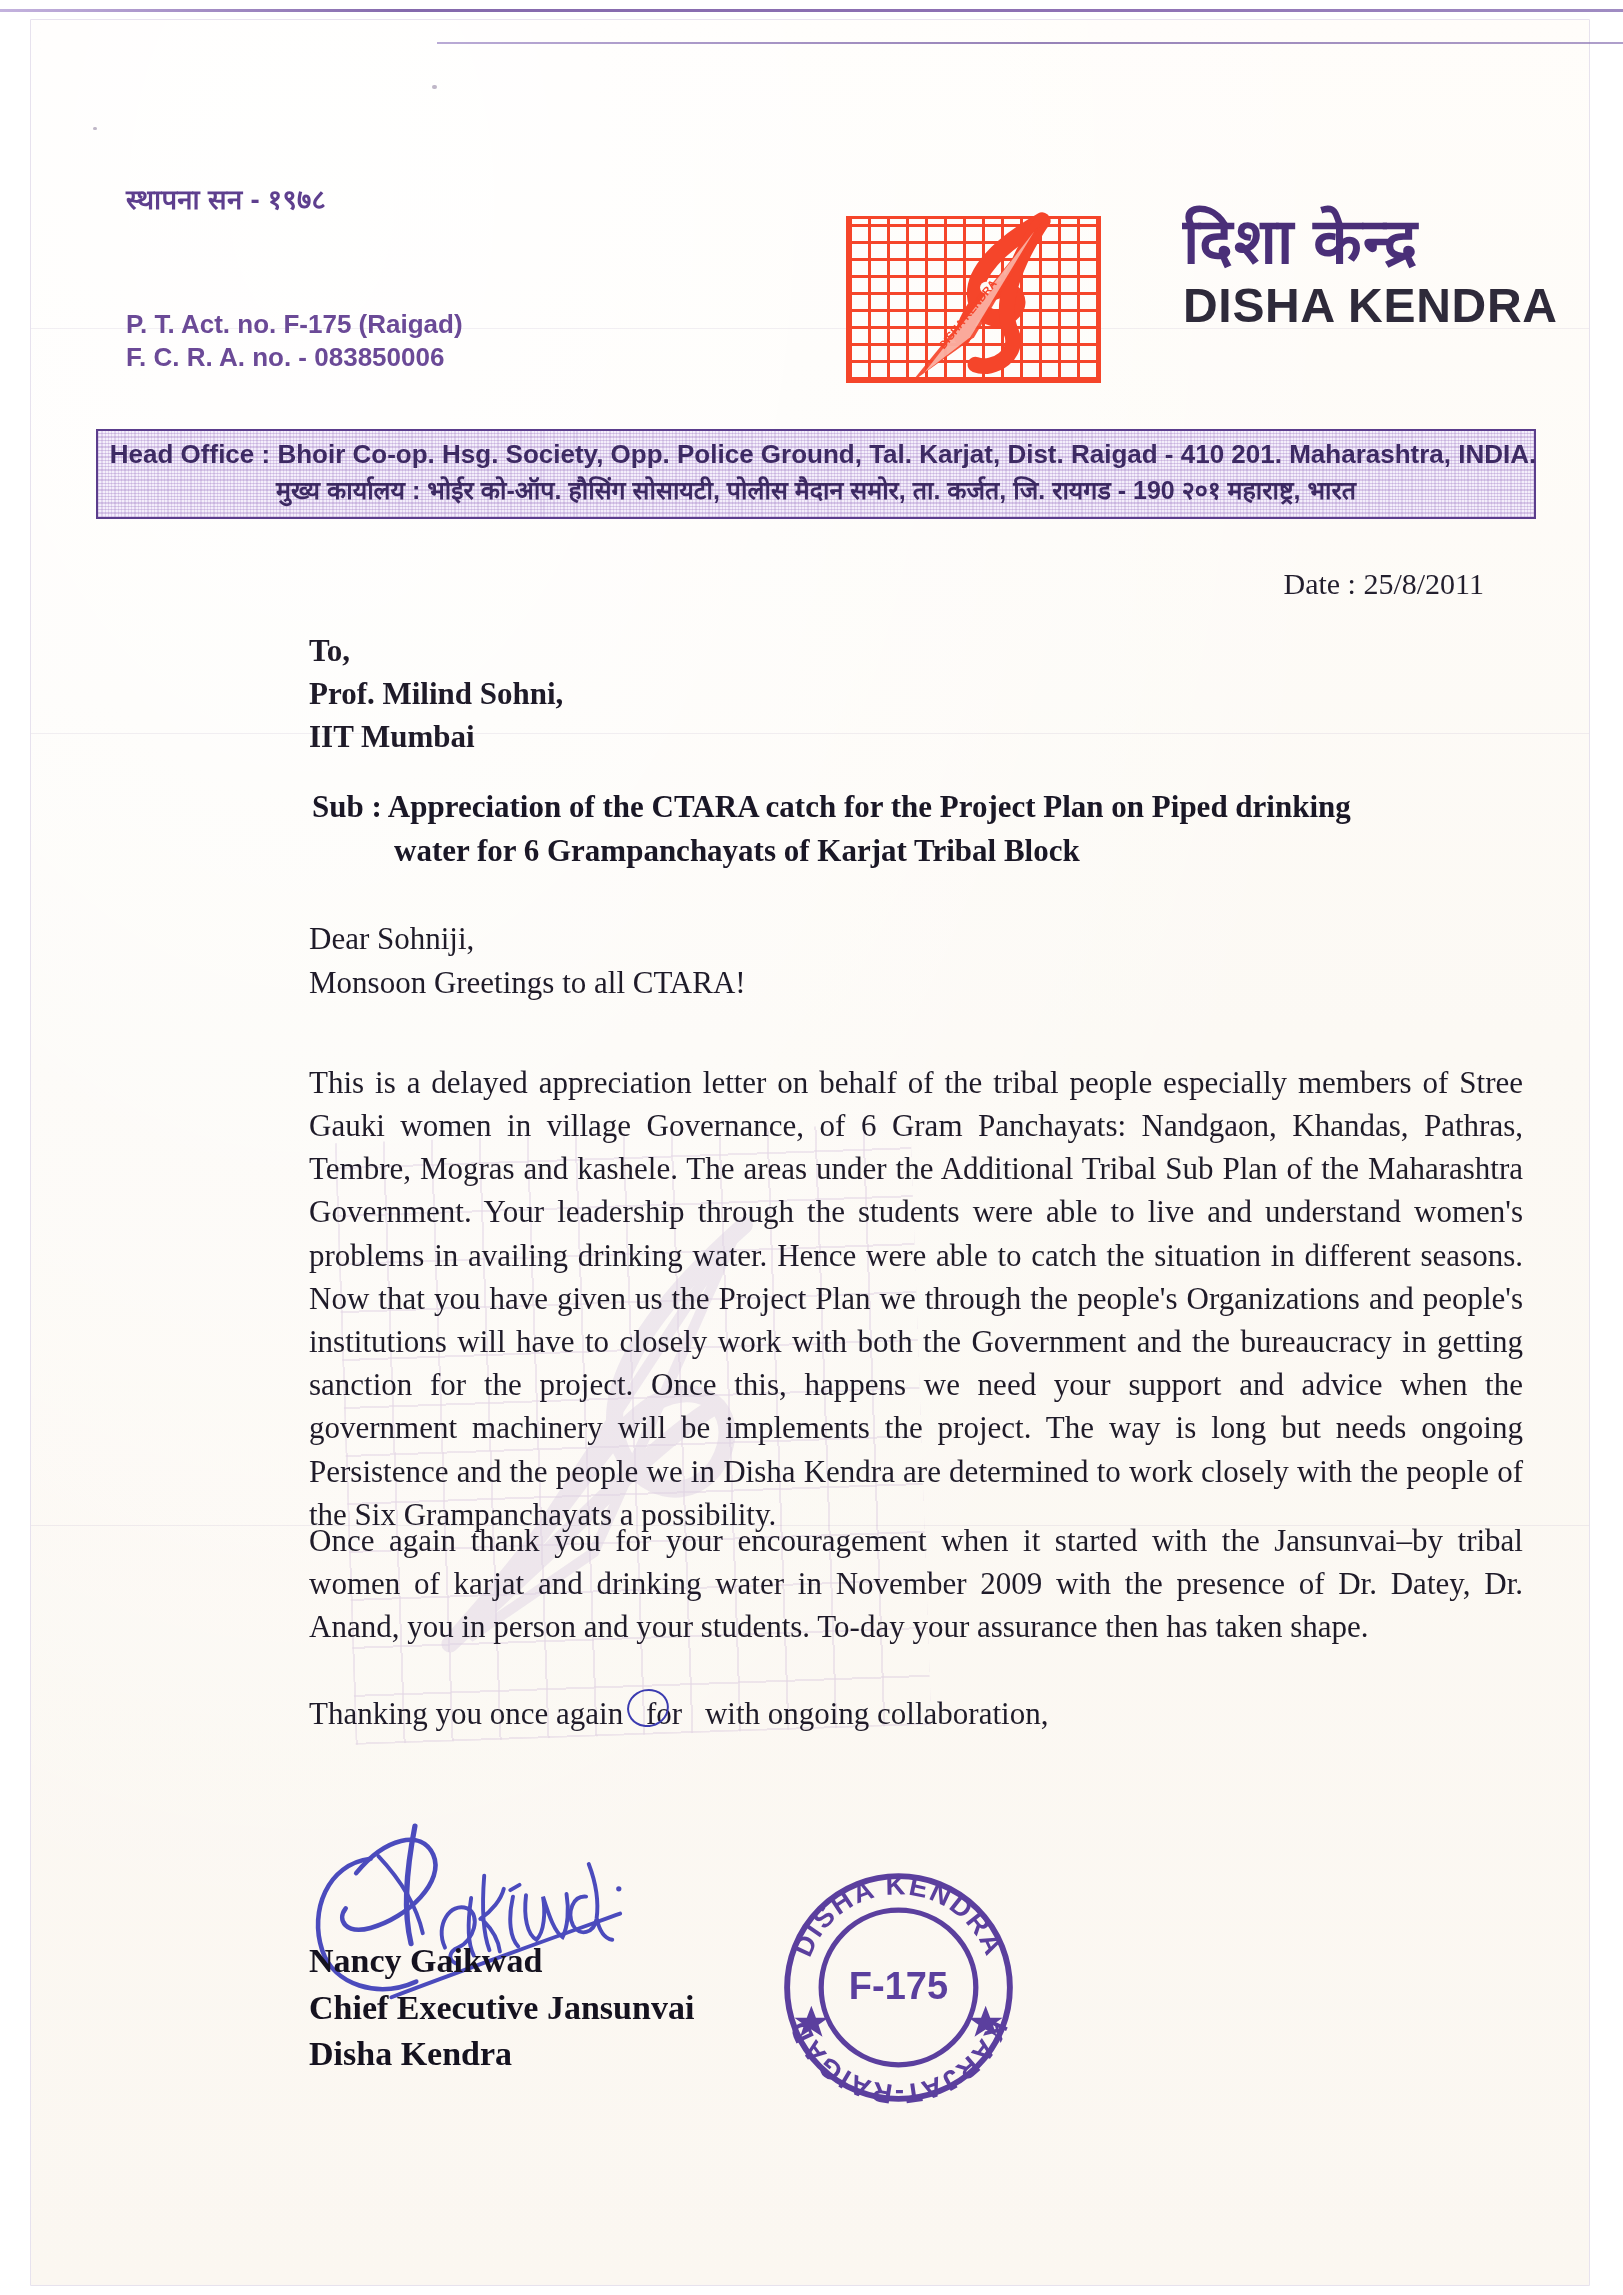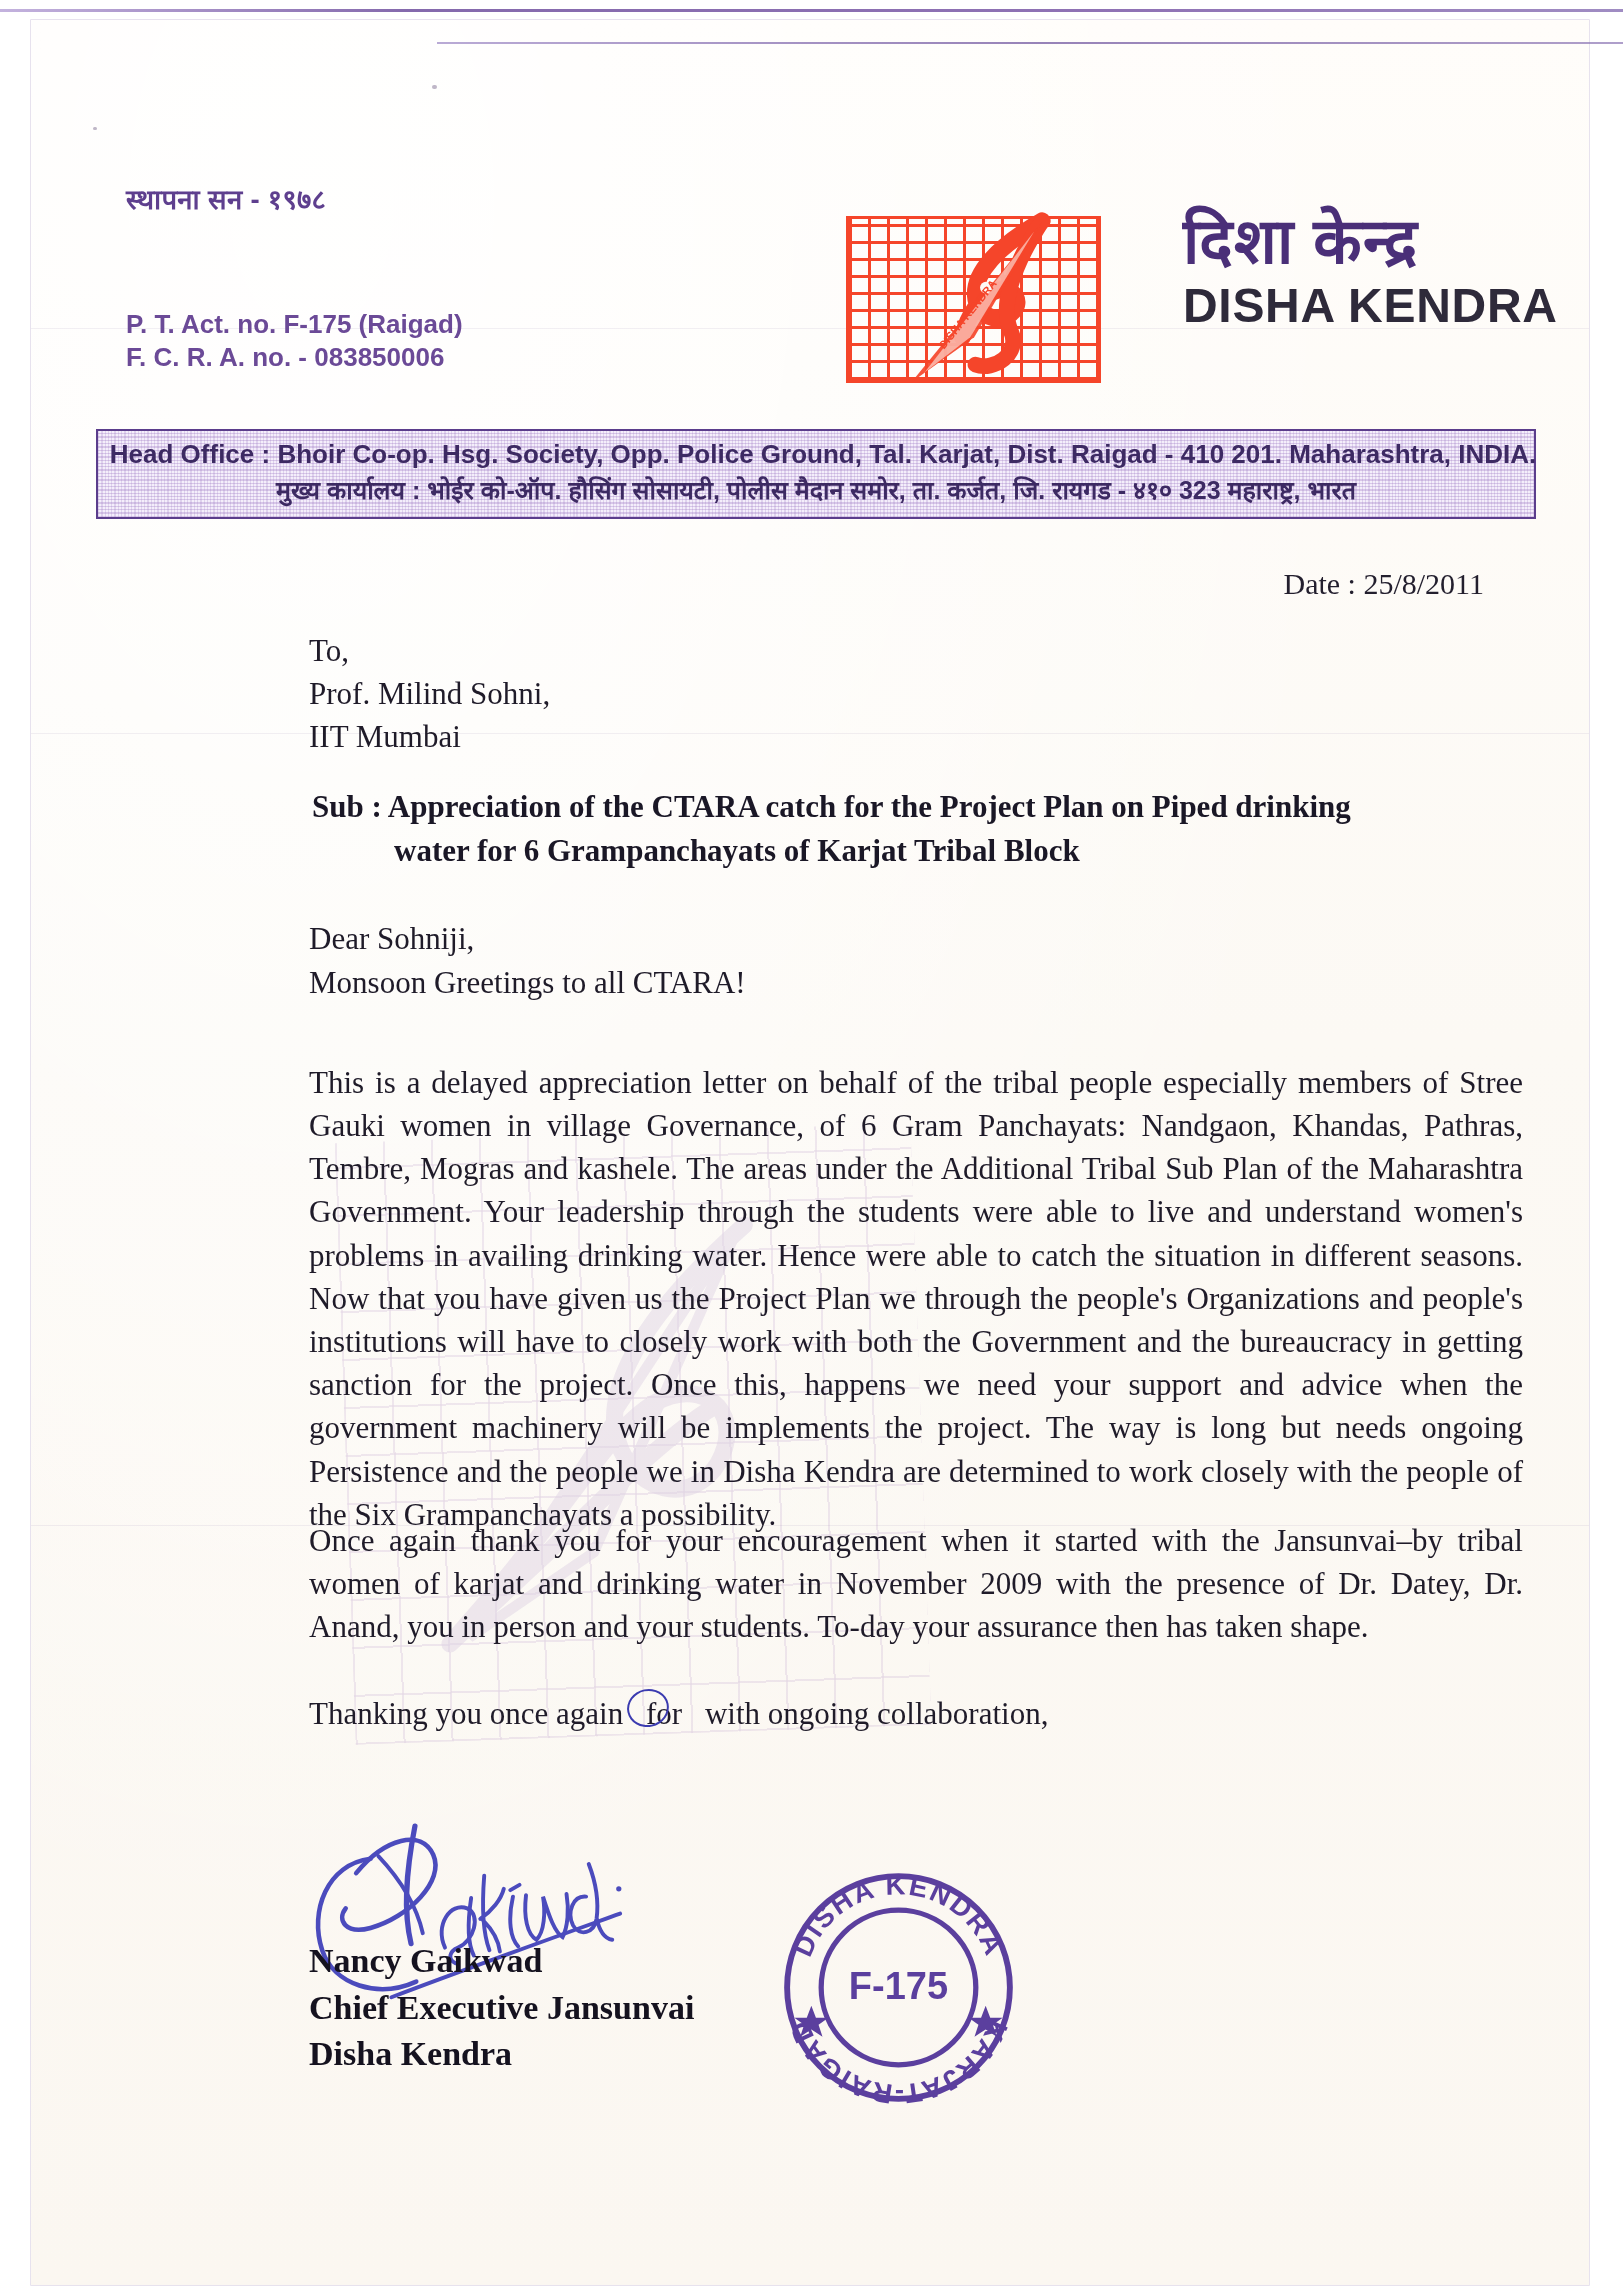--- a/index.html
+++ b/index.html
@@ -141,21 +141,21 @@
   }
 
   
   #date-line {
     position:absolute; right:105px; top:547px;
     font-size:30px; color:#231f2e;
     font-family:"Liberation Serif", serif;
   }
   #addressee {
     position:absolute; left:278px; top:609px;
-    font-size:31px; line-height:1.40; color:#1f1b29;
+    font-size:31px; line-height:1.40; color:#1f1b29;font-weight:bold;
   }
   #subject {
     position:absolute; left:281px; top:765px; width:1217px;
     font-weight:700; font-size:31px; line-height:1.42;
     color:#1a1726;
   }
   #subject .sub-ind { display:inline-block; width:82px; }
 
   #salutation {
     position:absolute; left:278px; top:897px;
@@ -264,21 +264,21 @@
     </div>
 
     <div id="brand-block">
       <div id="brand-devanagari">दिशा केन्द्र</div>
       <div id="brand-latin">DISHA KENDRA</div>
     </div>
   </div>
 
   <div id="address-banner">
     <div class="addr-en">Head Office : Bhoir Co-op. Hsg. Society, Opp. Police Ground, Tal. Karjat, Dist. Raigad - 410 201. Maharashtra, INDIA.</div>
-    <div class="addr-mr">मुख्य कार्यालय : भोईर को-ऑप. हौसिंग सोसायटी, पोलीस मैदान समोर, ता. कर्जत, जि. रायगड - ४१० 323 महाराष्ट्र, भारत</div>
+    <div class="addr-mr">मुख्य कार्यालय : भोईर को-ऑप. हौसिंग सोसायटी, पोलीस मैदान समोर, ता. कर्जत, जि. रायगड - 190 २०१ महाराष्ट्र, भारत</div>
   </div>
 
   <div id="date-line">Date : 25/8/2011</div>
 
   <div id="addressee">
     <div>To,</div>
     <div>Prof. Milind Sohni,</div>
     <div>IIT Mumbai</div>
   </div>
 

